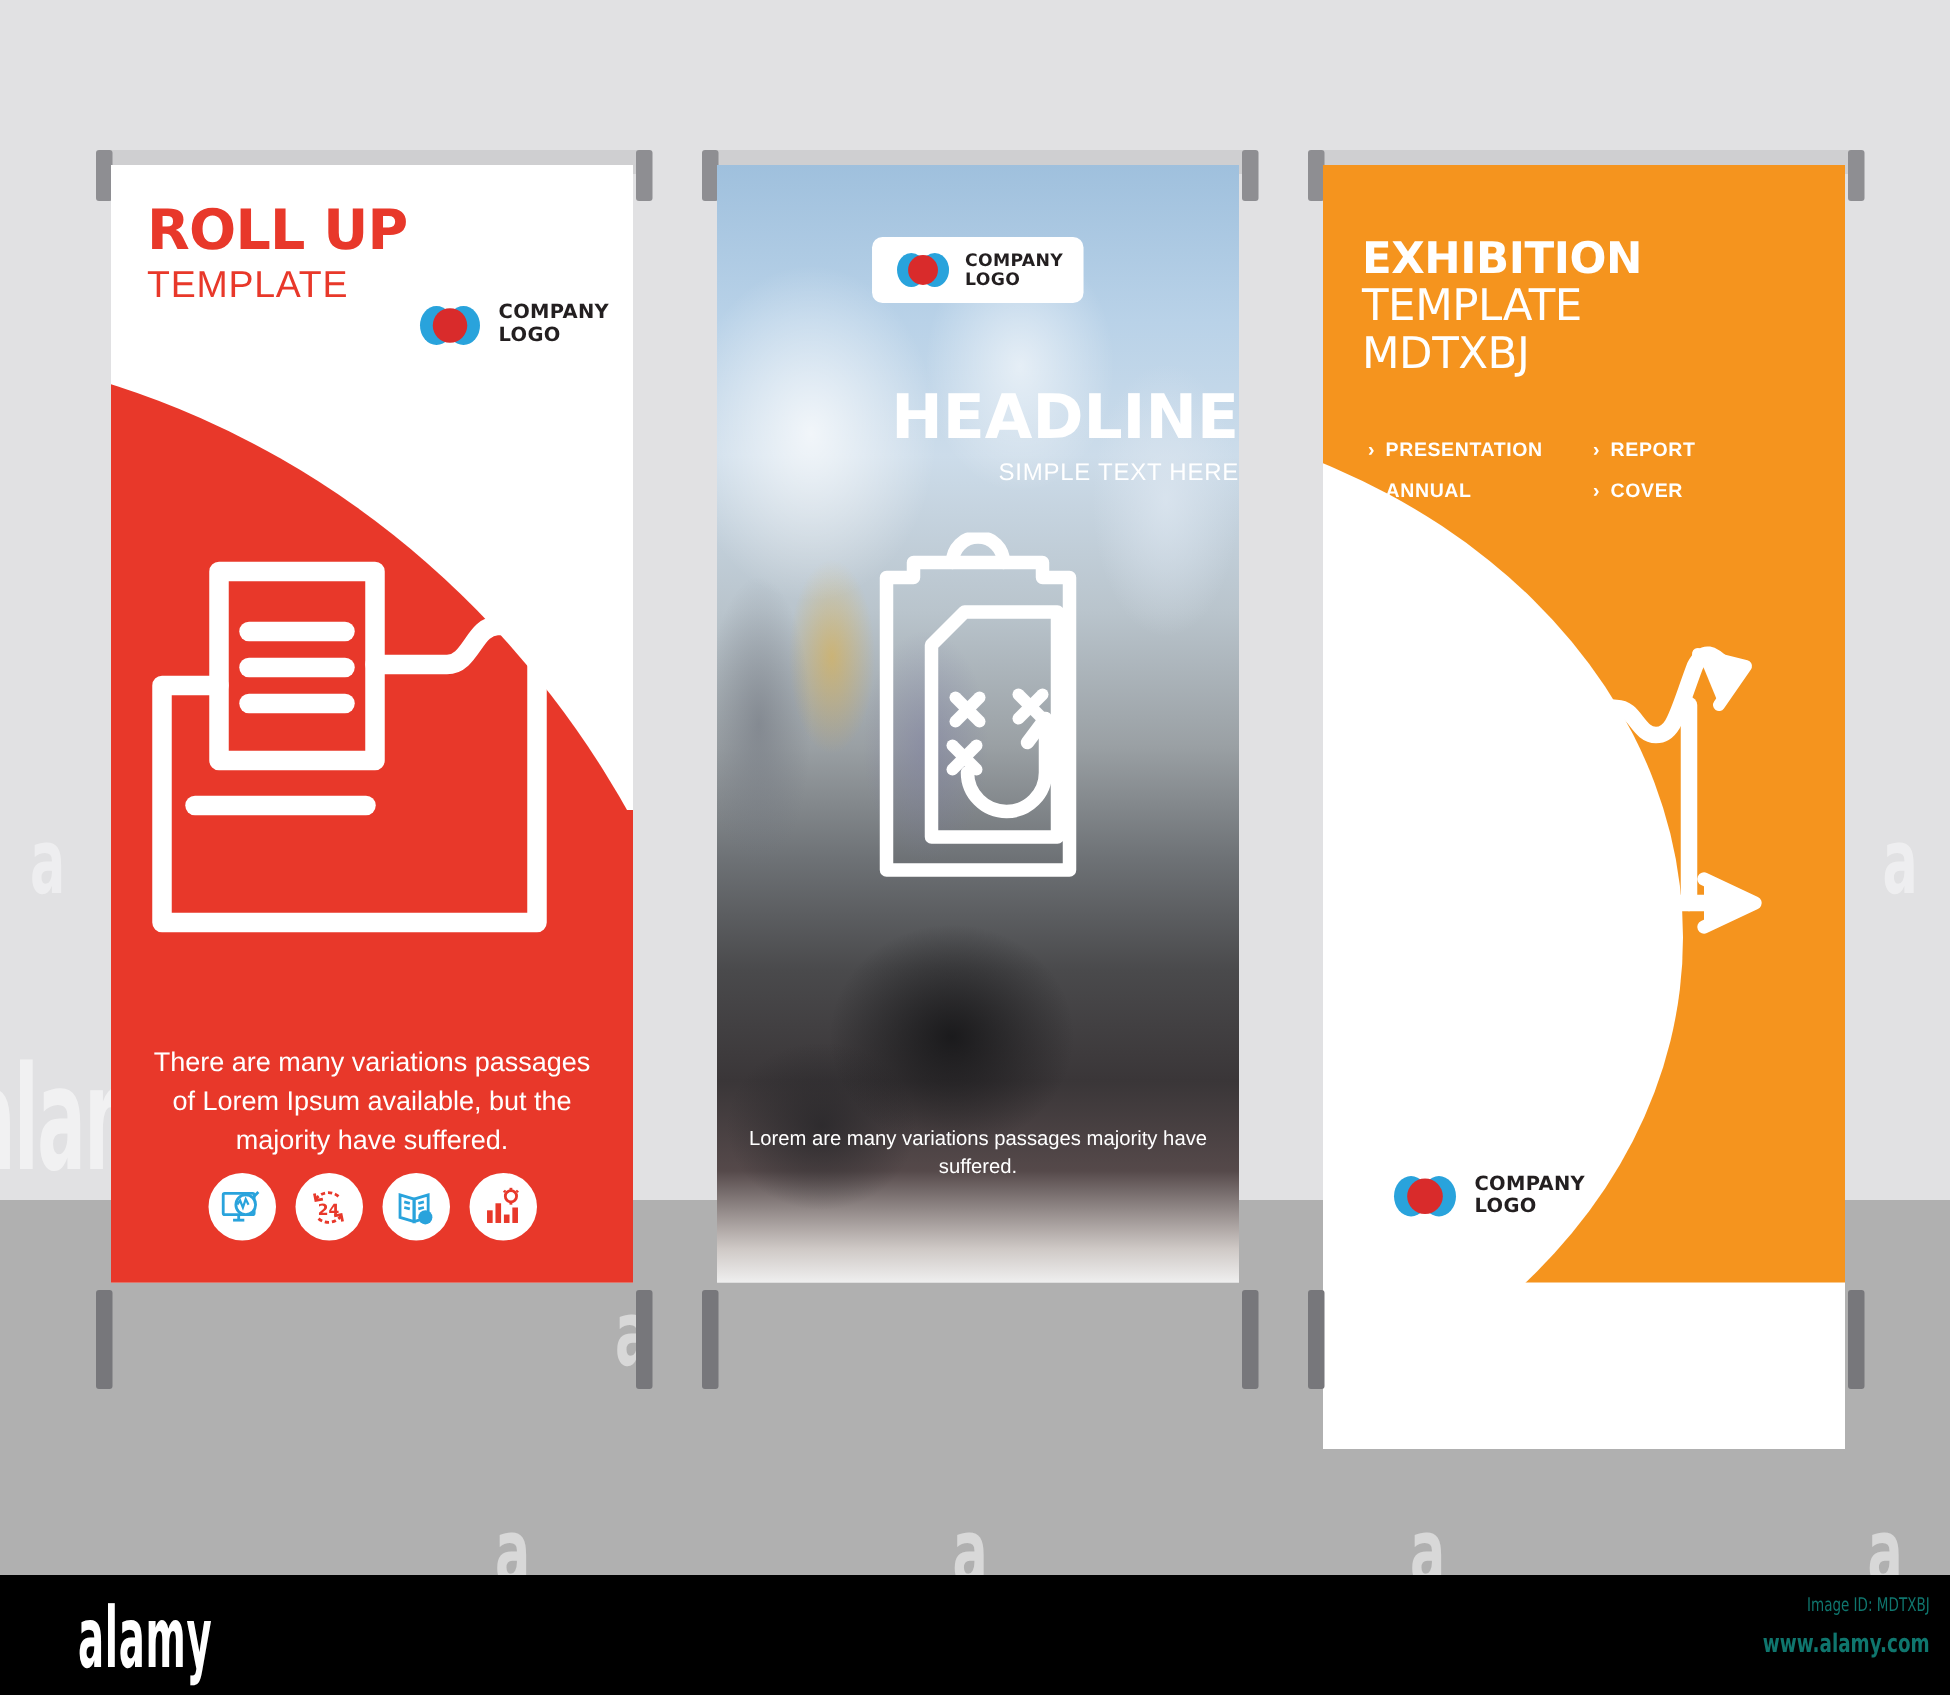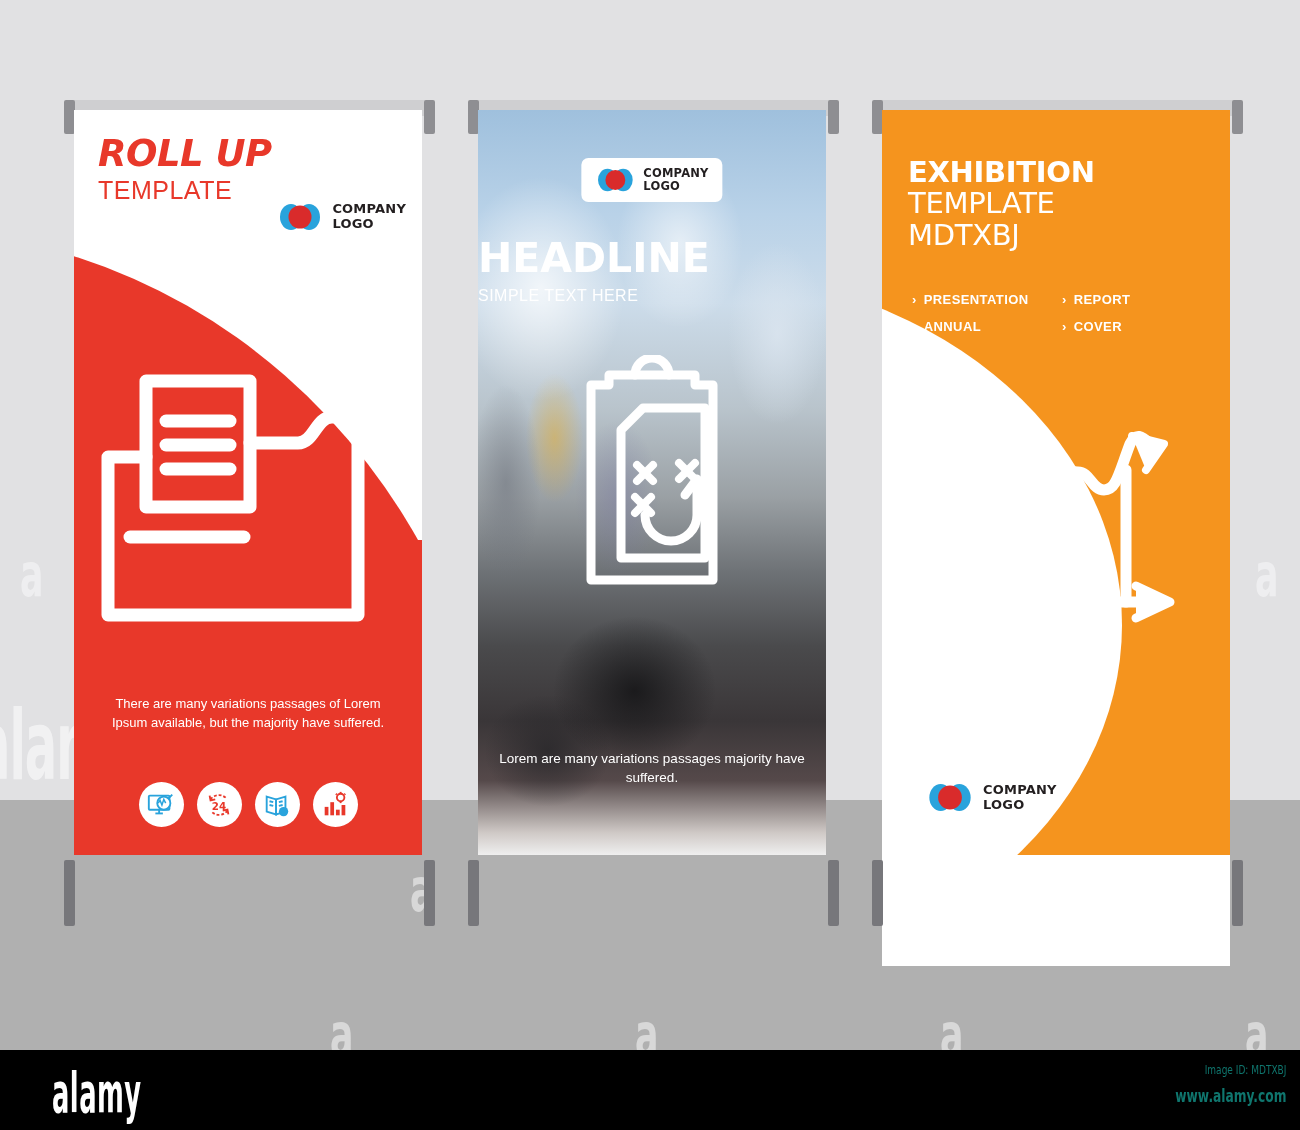--- a/index.html
+++ b/index.html
@@ -84,38 +84,37 @@
     background: var(--red);
   }
   .p1-title {
     position: absolute; left: 24px; top: 25px;
     z-index: 4;
   }
   .p1-title .l1 {
     font-size: 37px; font-weight: 800; color: var(--red);
     letter-spacing: -0.5px; line-height: 1;
     font-family: "DejaVu Sans", sans-serif;
-    font-style: italic;
   }
   .p1-title .l2 {
     font-size: 25px; font-weight: 400; color: var(--red);
     letter-spacing: 0.5px; margin-top: 4px;
   }
   .p1-logo {
     position: absolute; right: 16px; top: 92px; z-index: 4;
     display: flex; align-items: center; gap: 9px;
   }
   .p1-icon-big {
     position: absolute; left: 26px; top: 255px; z-index: 5;
     width: 300px; height: 290px;
   }
   .p1-body {
     position: absolute; left: 22px; right: 22px; top: 585px; z-index: 6;
     text-align: center; color: #fff;
-    font-size: 13px; line-height: 1.45;
+    font-size: 18px; line-height: 1.45;
   }
   .p1-icons {
     position: absolute; left: 0; right: 0; top: 672px; z-index: 6;
     display: flex; justify-content: center; gap: 13px;
   }
   .circ {
     width: 45px; height: 45px; border-radius: 50%;
     background: #fff;
     display: flex; align-items: center; justify-content: center;
   }
@@ -123,22 +122,22 @@
   
   #panel2 { left: 478px; top: 110px; width: 348px; height: 745px; }
   .photo-bg { position: absolute; inset: 0; }
   .p2-logo-badge {
     position: absolute; left: 50%; top: 48px; transform: translateX(-50%);
     background: #fff; border-radius: 7px;
     padding: 9px 14px; z-index: 5;
     display: flex; align-items: center; gap: 8px;
   }
   .p2-head {
-    position: absolute; left: 0; right: 0; top: 128px; z-index: 5;
-    text-align: left;
+    position: absolute; left: 0; right: 0; top: 148px; z-index: 5;
+    text-align: right;
   }
   .p2-head .hl {
     font-size: 41px; font-weight: 800; color: #fff;
     letter-spacing: 0px; line-height: 1;
     font-family: "DejaVu Sans", sans-serif;
   }
   .p2-head .sl {
     font-size: 16px; font-weight: 400; color: #fff;
     letter-spacing: 0.5px; margin-top: 8px;
   }

